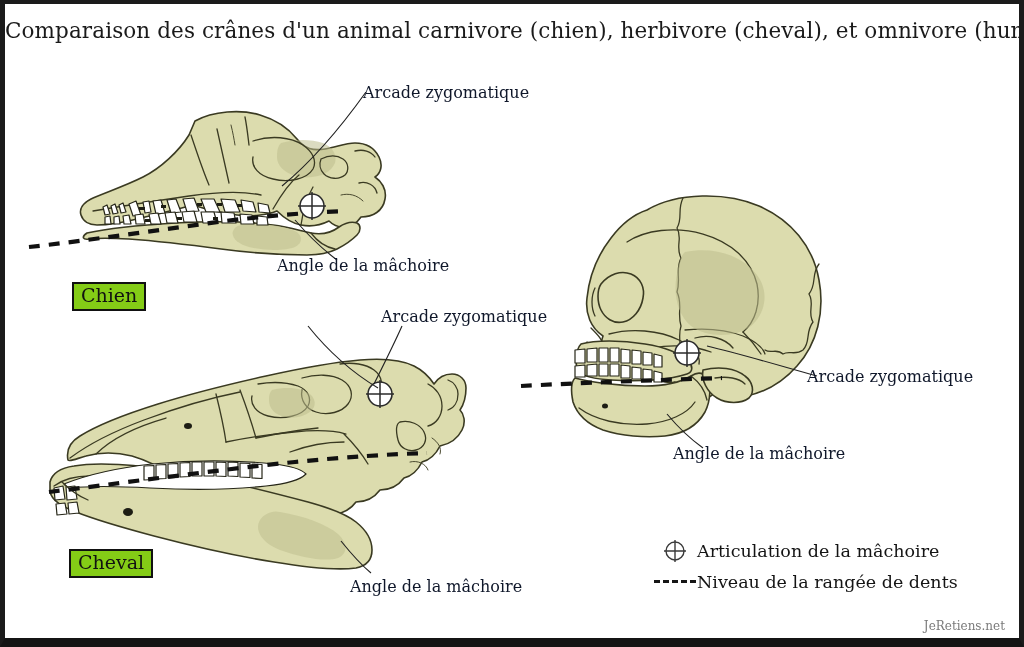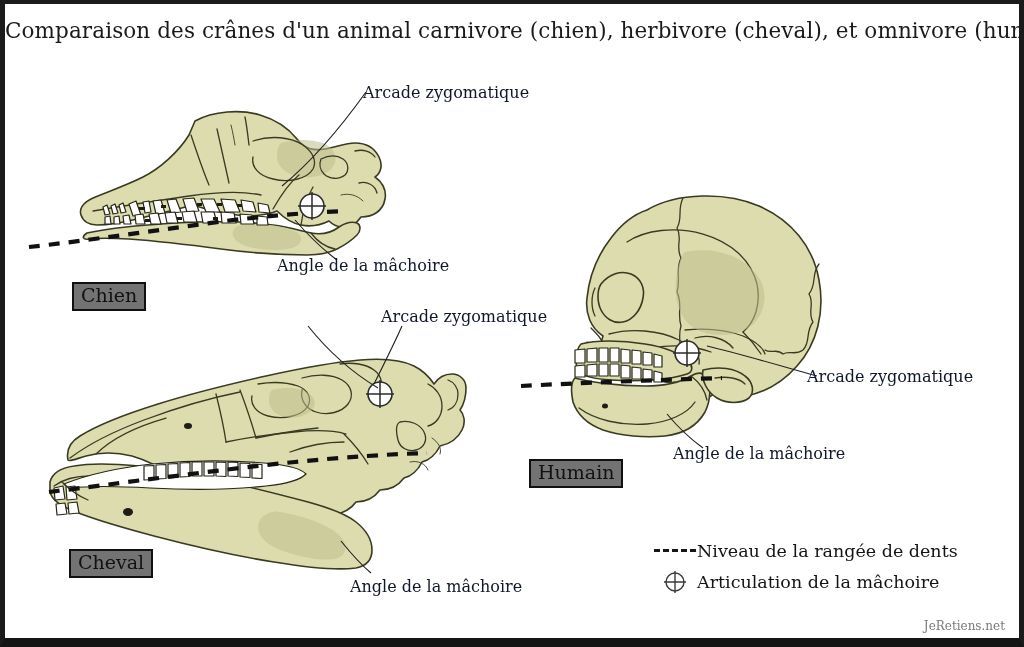--- a/index.html
+++ b/index.html
@@ -57,21 +57,21 @@
     font-size: 16px;
     color: #0f172a;
     white-space: nowrap;
     font-family: "DejaVu Serif", "Liberation Serif", serif;
   }
 
   .boxed-label {
     position: absolute;
     border: 2px solid #111111;
     padding: 1px 7px 2px 7px;
-    background: #737373;
+    background: #84cc16;
     font-size: 19px;
     color: #111111;
     white-space: nowrap;
     font-family: "DejaVu Serif", "Liberation Serif", serif;
     line-height: 1.15;
   }
 
   .legend {
     position: absolute;
     left: 648px;
@@ -424,37 +424,36 @@
 
     <svg class="skull" style="left:700px; top:340px;" width="120" height="36" viewBox="0 0 120 36">
       <path class="leader" d="M2,2 C36,10 76,22 112,32"></path>
     </svg>
     <svg class="skull" style="left:660px; top:408px;" width="56" height="40" viewBox="0 0 56 40">
       <path class="leader" d="M2,2 C12,14 24,26 38,36"></path>
     </svg>
 
     <div class="ann" style="left:802px; top:363px;">Arcade zygomatique</div>
     <div class="ann" style="left:668px; top:440px;">Angle de la mâchoire</div>
-    <div class="boxed-label" style="left:524px; top:455px;">Humain</div>
 
     <div class="legend">
-      <div class="legend-row">
-        <div class="legend-sym">
-          <div class="dash-sample"></div>
-        </div>
-        <div class="legend-text">Niveau de la rangée de dents</div>
-      </div>
       <div class="legend-row">
         <div class="legend-sym">
           <svg width="26" height="26" viewBox="0 0 26 26">
             <circle cx="13" cy="13" r="9" fill="none" stroke="#3a3a3a" stroke-width="1.4"></circle>
             <path d="M13,2 L13,24 M2,13 L24,13" stroke="#3a3a3a" stroke-width="1.4" fill="none"></path>
           </svg>
         </div>
         <div class="legend-text">Articulation de la mâchoire</div>
       </div>
+      <div class="legend-row">
+        <div class="legend-sym">
+          <div class="dash-sample"></div>
+        </div>
+        <div class="legend-text">Niveau de la rangée de dents</div>
+      </div>
     </div>
 
     <div class="watermark">JeRetiens.net</div>
 
   </div>
   <div id="frame-border"></div>
 </div>
 
 </body></html>

